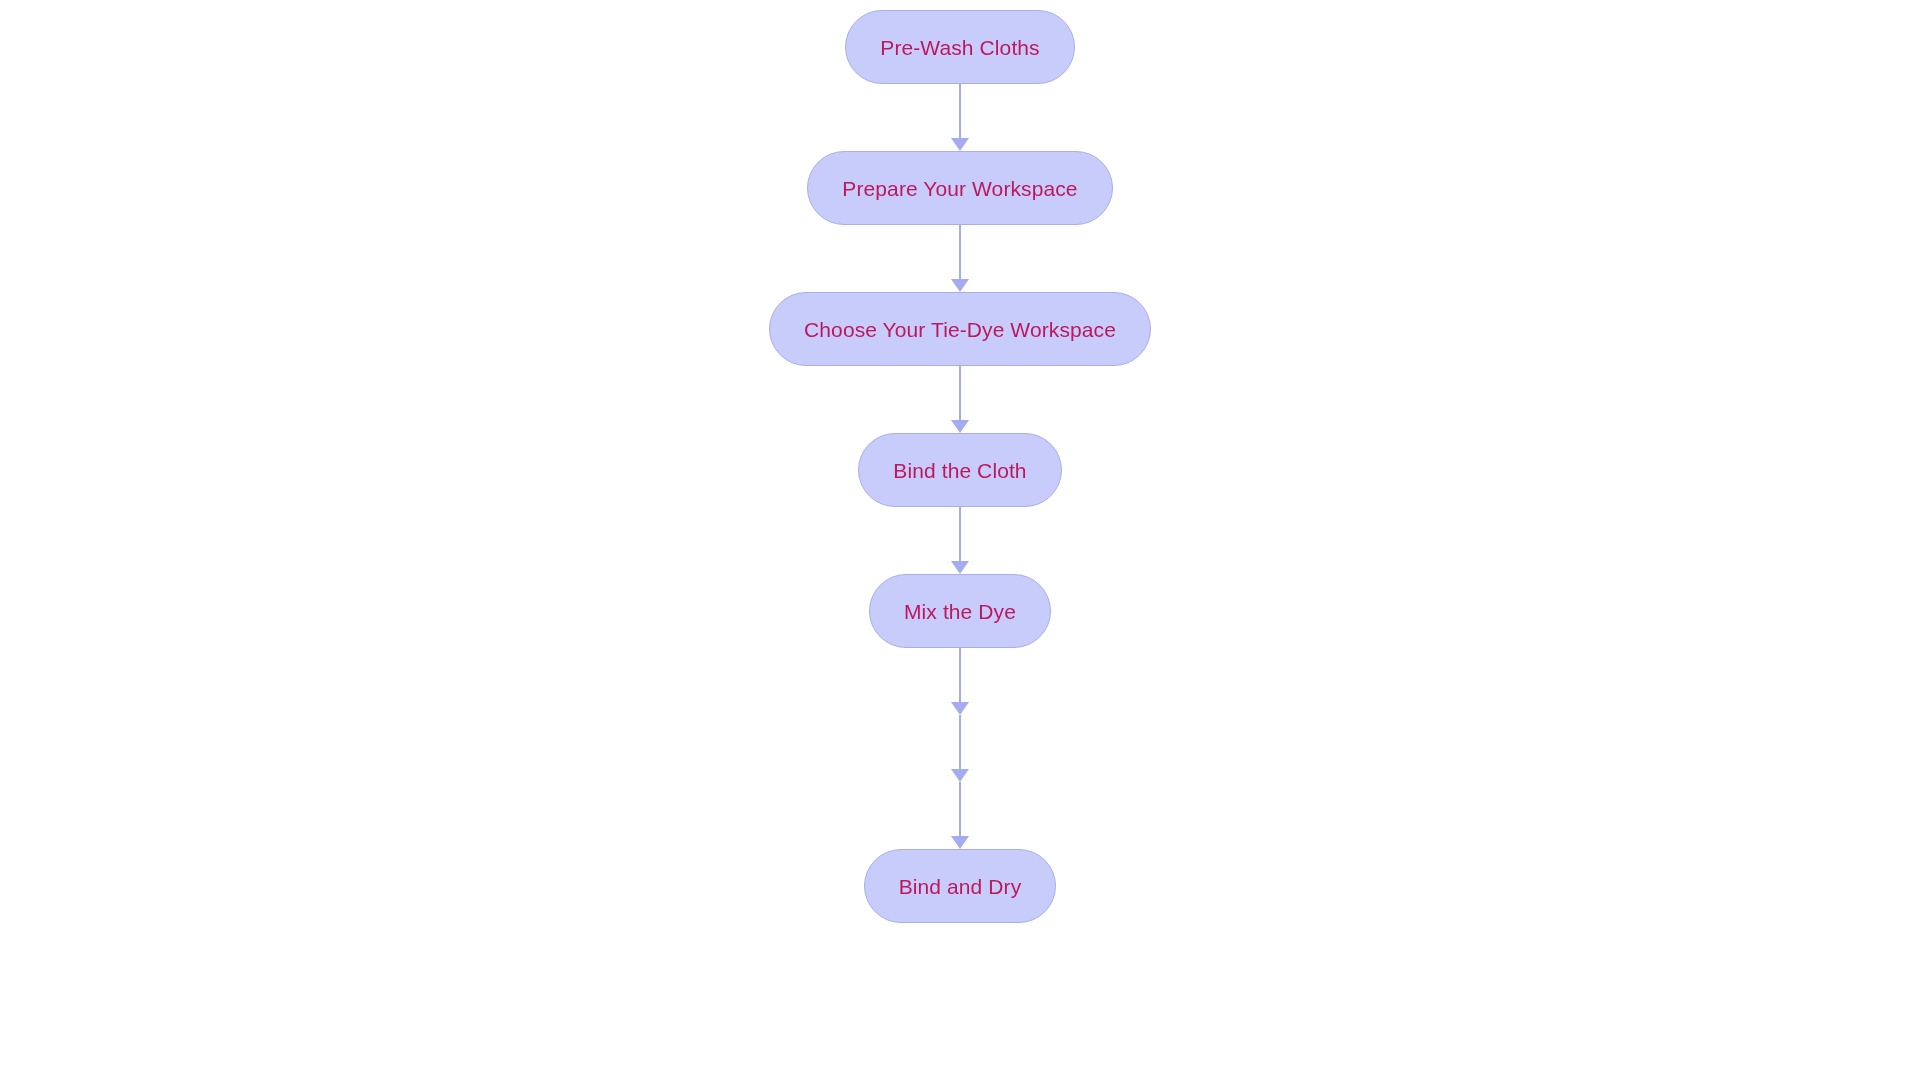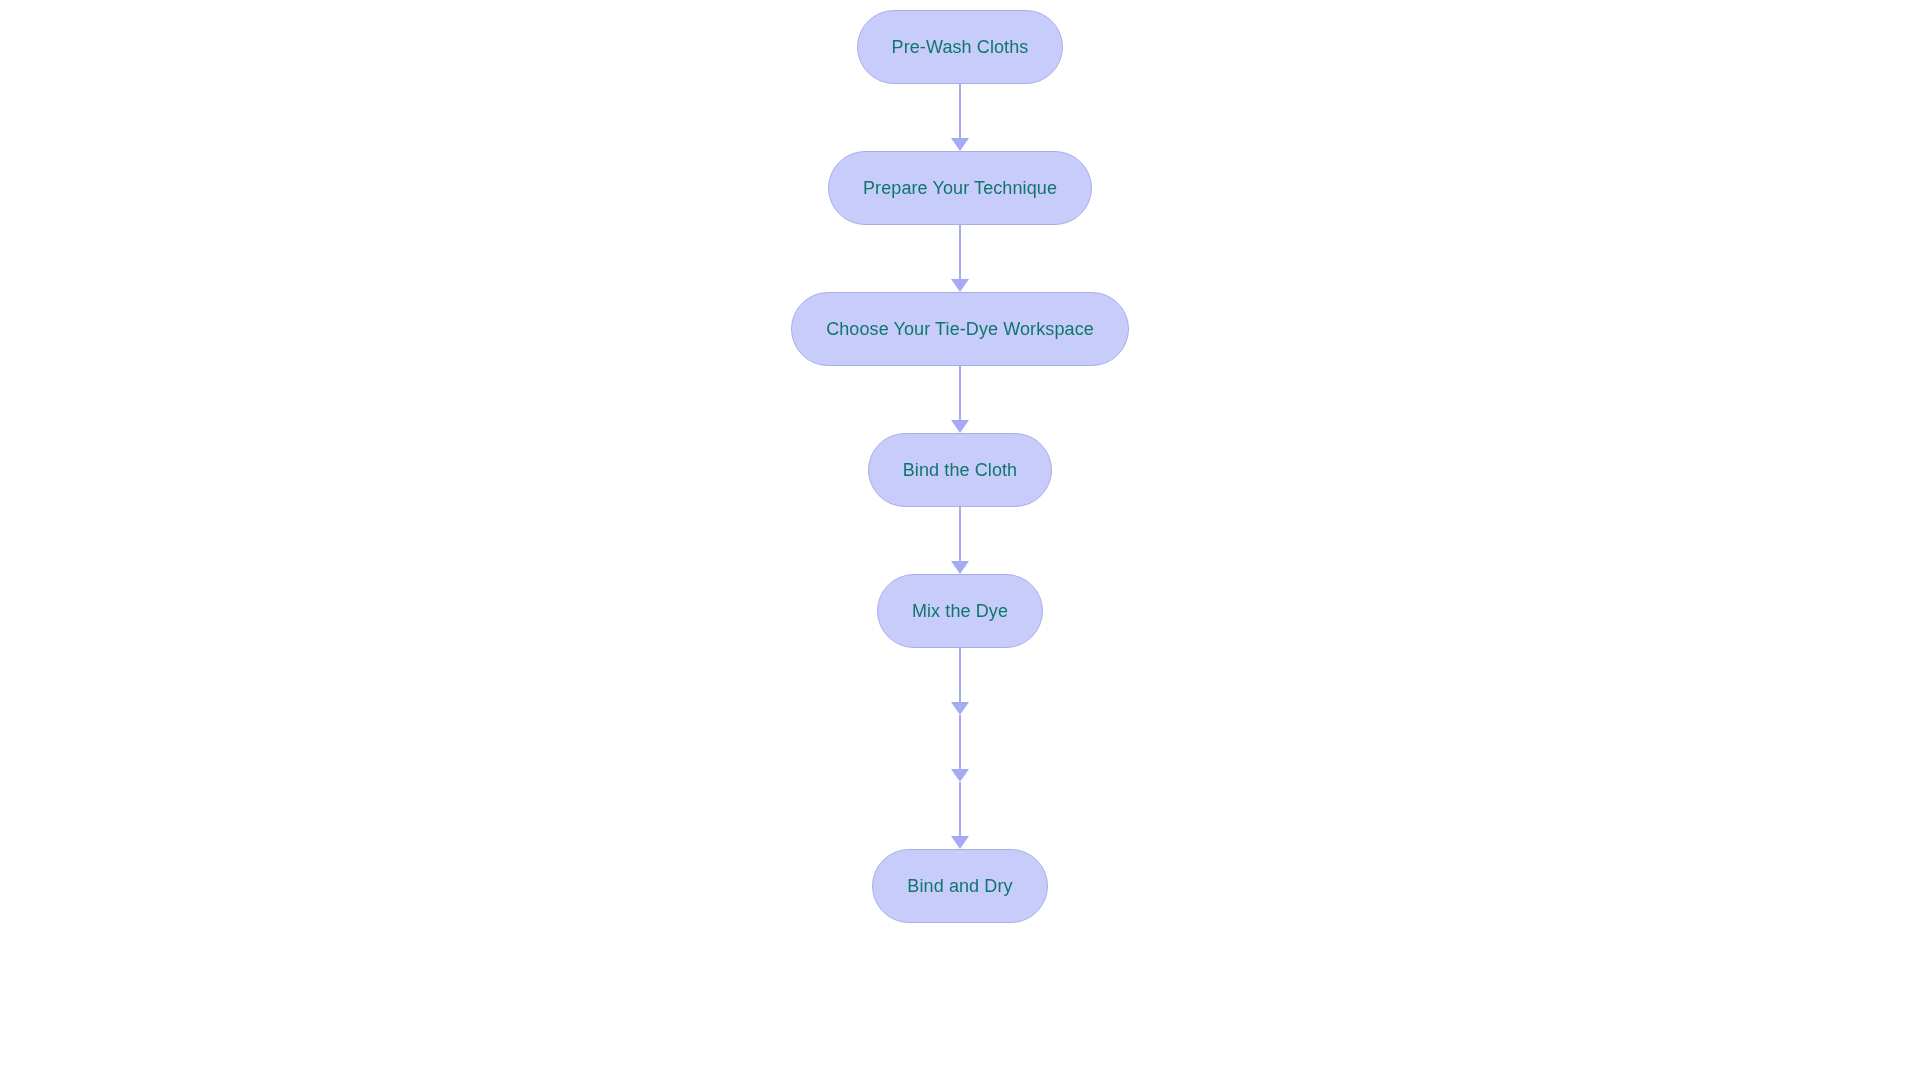--- a/index.html
+++ b/index.html
@@ -42,24 +42,24 @@
     background: #c8ccfa;
     border: 1.4px solid #a8afe8;
     display: flex;
     align-items: center;
     justify-content: center;
     white-space: nowrap;
   }
 
   .flow-node-label {
     font-family: "Liberation Sans", sans-serif;
-    font-size: 18px;
+    font-size: 21px;
     font-weight: 400;
     line-height: 1;
-    color: #0f766e;
+    color: #be185d;
     letter-spacing: 0.1px;
     user-select: none;
     text-align: center;
   }
 
   
   .flow-connector {
     position: relative;
     width: 26px;
     height: 67px;
@@ -91,21 +91,21 @@
 
     <div class="flow-node">
       <span class="flow-node-label">Pre-Wash Cloths</span>
     </div>
     <div class="flow-connector">
       <div class="connector-line"></div>
       <div class="connector-head"></div>
     </div>
 
     <div class="flow-node">
-      <span class="flow-node-label">Prepare Your Technique</span>
+      <span class="flow-node-label">Prepare Your Workspace</span>
     </div>
     <div class="flow-connector">
       <div class="connector-line"></div>
       <div class="connector-head"></div>
     </div>
 
     <div class="flow-node">
       <span class="flow-node-label">Choose Your Tie-Dye Workspace</span>
     </div>
     <div class="flow-connector">

